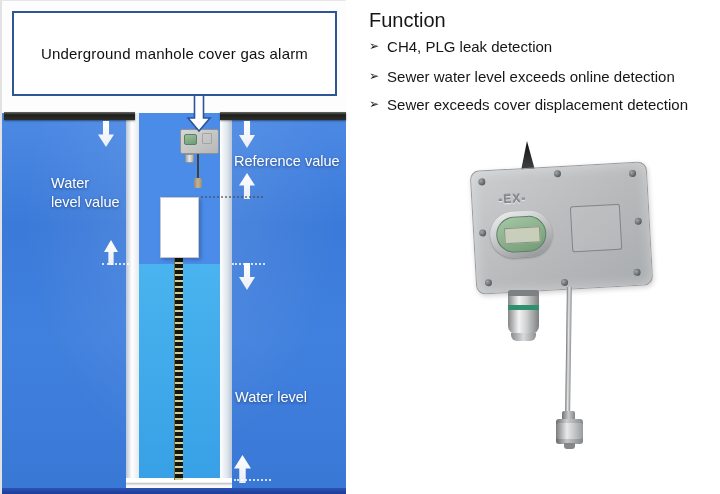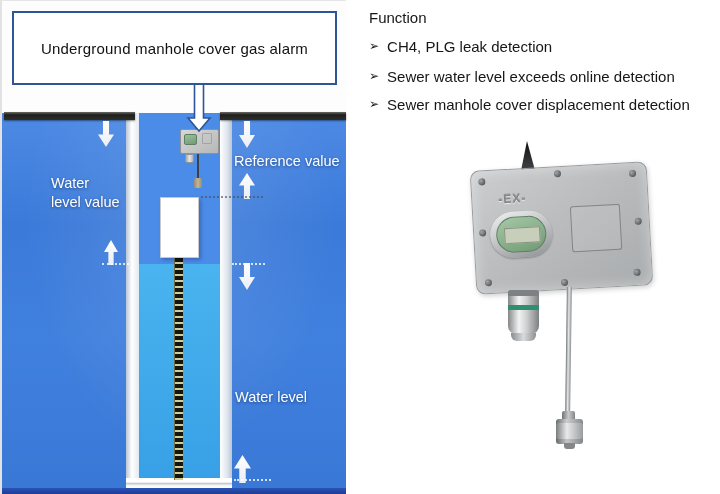--- a/index.html
+++ b/index.html
@@ -10,21 +10,21 @@
   
   #diagram{left:0;top:0;width:346px;height:494px;border-top:1px solid #e6e6e6;border-left:2px solid #e2e2e2;border-right:1px solid #ededed;box-sizing:border-box;}
   .sky{left:0;top:0;width:344px;height:112px;background:#fdfdfd;}
   .ground{left:0;top:112px;width:344px;height:375px;
           background:linear-gradient(180deg,#4d8ae5 0%,#3b7ad9 30%,#4080de 60%,#3a78d6 100%);}
   .ground-glow{left:0;top:112px;width:344px;height:375px;
           background:radial-gradient(ellipse at 52% 30%,rgba(255,255,255,.12),rgba(255,255,255,0) 62%);}
   .footer-bar{left:0;top:487px;width:344px;height:6px;
           background:linear-gradient(180deg,#2b52b4,#1c3c97);}
 
-  .title-box{left:10px;top:10px;width:325px;height:74px;background:#ffffff;
+  .title-box{left:10px;top:10px;width:325px;height:85px;background:#ffffff;
           border:2px solid #2f5597;box-sizing:border-box;display:flex;align-items:center;justify-content:center;
           font-size:15px;color:#111;letter-spacing:.2px;}
 
   .cover{height:8px;background:linear-gradient(180deg,#6a6a66,#1f1f1d 35%,#2e2e2a);
          box-shadow:0 1px 2px rgba(0,0,0,.45);}
   .cover.left{left:2px;top:111px;width:131px;}
   .cover.right{left:218px;top:111px;width:126px;}
 
   .wall{top:112px;height:377px;}
   .wall.left{left:124px;width:13px;background:linear-gradient(90deg,#b9c6d6,#ffffff 45%,#e3e9f0);}
@@ -62,21 +62,21 @@
   .mini .disp{left:4px;top:5px;width:13px;height:11px;background:linear-gradient(160deg,#9cc09c,#6f9a74);
         border:1px solid #5f7f64;box-sizing:border-box;border-radius:2px;}
   .mini .sq{left:22px;top:4px;width:10px;height:11px;border:1px solid #a3a5a4;box-sizing:border-box;border-radius:1px;}
   .mini .cyl{left:5px;top:33px;width:9px;height:9px;background:linear-gradient(90deg,#a9aaa8,#e6e6e3,#b3b4b1);
         border:1px solid #93948f;box-sizing:border-box;border-radius:0 0 2px 2px;}
   .mini .cord{left:17px;top:33px;width:2px;height:25px;background:#3f4245;}
   .mini .probe{left:14px;top:57px;width:8px;height:10px;background:linear-gradient(90deg,#9a8c71,#c3b496,#9a8c71);
         border-radius:2px;}
 
   
-  .fn-heading{left:369px;top:9px;font-size:15px;color:#161616;}
+  .fn-heading{left:369px;top:9px;font-size:20px;color:#161616;}
   .fn-item{left:369px;display:flex;align-items:flex-start;gap:8px;color:#161616;}
   .fn-item .bul{font-size:12px;line-height:17px;color:#161616;}
   .fn-item .txt{font-size:15px;line-height:17px;}
 
   
   .photo{left:440px;top:135px;width:270px;height:330px;}
   .ph-ant{left:77px;top:6px;width:21px;height:30px;transform:rotate(-2deg);
         background:linear-gradient(180deg,#0c0d0e,#44474a);
         clip-path:polygon(50% 0,84% 100%,16% 100%);}
   .ph-box{left:33px;top:31px;width:177px;height:124px;border-radius:9px;transform:rotate(-3.2deg);
@@ -176,21 +176,21 @@
   <div class="abs fn-item" style="top:38px;">
     <span class="bul">➢</span>
     <span class="txt">CH4, PLG leak detection</span>
   </div>
   <div class="abs fn-item" style="top:68px;">
     <span class="bul">➢</span>
     <span class="txt">Sewer water level exceeds online detection</span>
   </div>
   <div class="abs fn-item" style="top:96px;">
     <span class="bul">➢</span>
-    <span class="txt">Sewer manhole cover displacement detection</span>
+    <span class="txt">Sewer exceeds cover displacement detection</span>
   </div>
 
   <div class="abs photo">
     <div class="abs ph-ant"></div>
     <div class="abs ph-box">
       <div class="screw" style="left:7px;top:7px;"></div>
       <div class="screw" style="left:83px;top:3px;"></div>
       <div class="screw" style="left:158px;top:7px;"></div>
       <div class="screw" style="left:5px;top:58px;"></div>
       <div class="screw" style="left:161px;top:55px;"></div>

